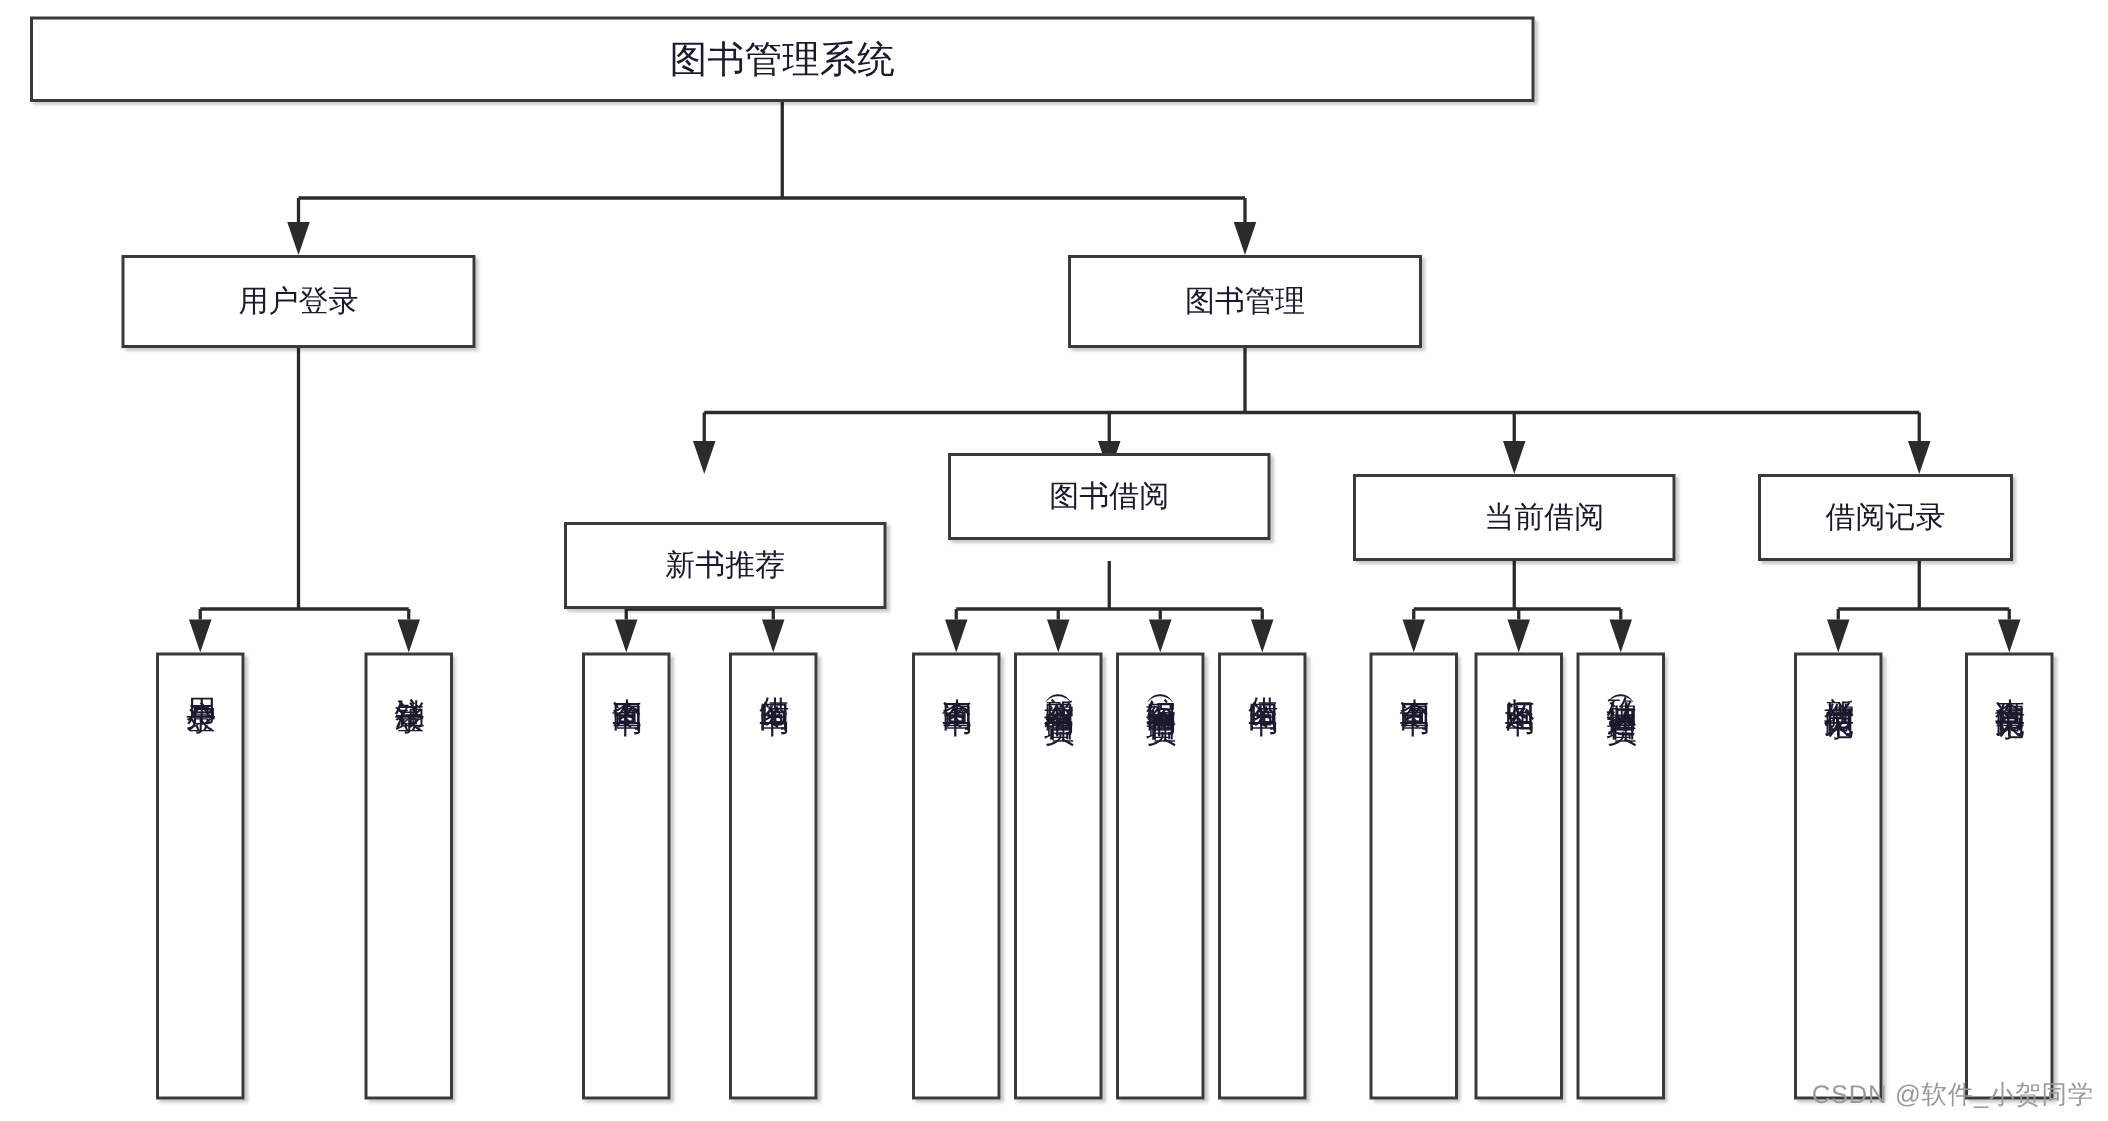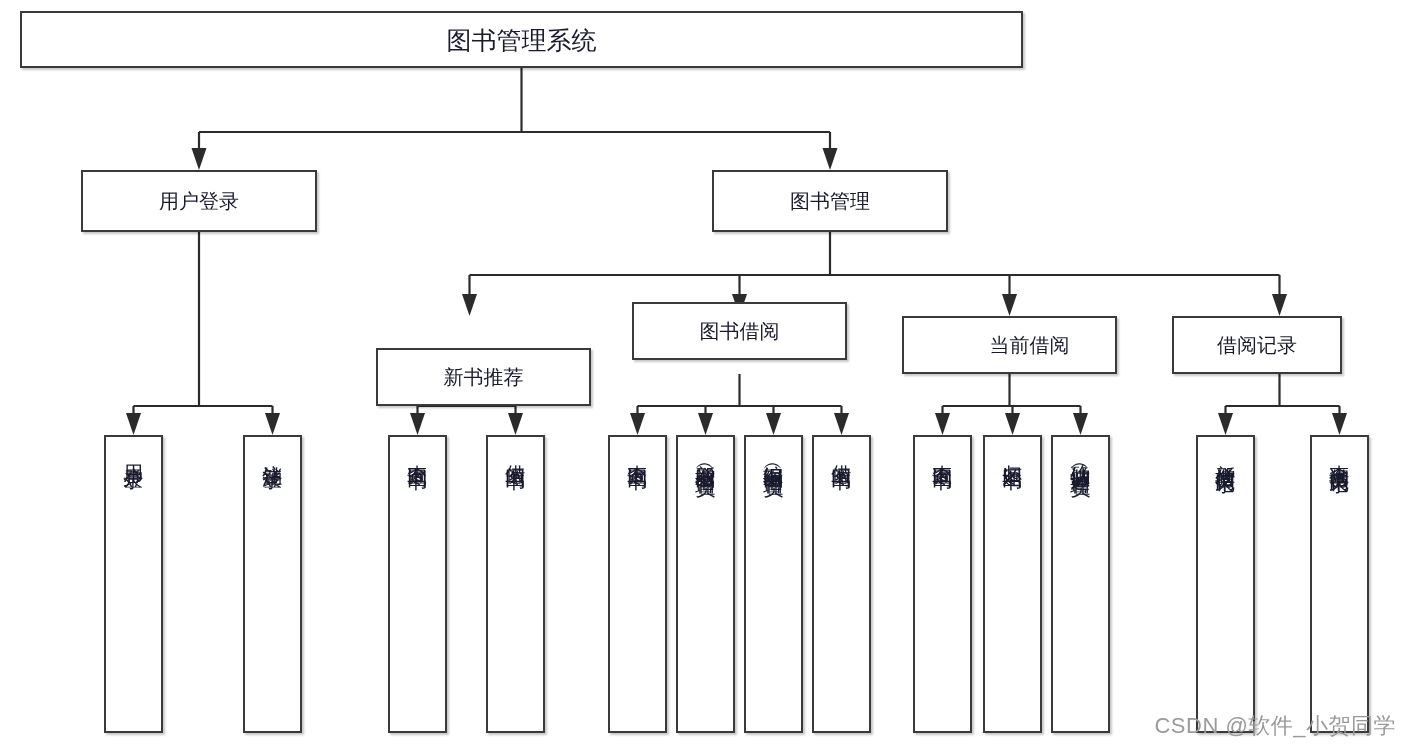--- a/index.html
+++ b/index.html
@@ -55,21 +55,21 @@
     white-space: nowrap;
   }
   .level-3 {
     align-items: flex-start;
     padding-top: 12px;
   }
   #watermark {
     position: absolute;
     right: 9px;
     bottom: 6px;
-    font-size: 22px;
+    font-size: 17px;
     color: #9a9a9a;
     letter-spacing: 0.5px;
     white-space: nowrap;
     pointer-events: none;
   }
 </style>
 </head>
 <body>
 
 <div id="diagram-root">

